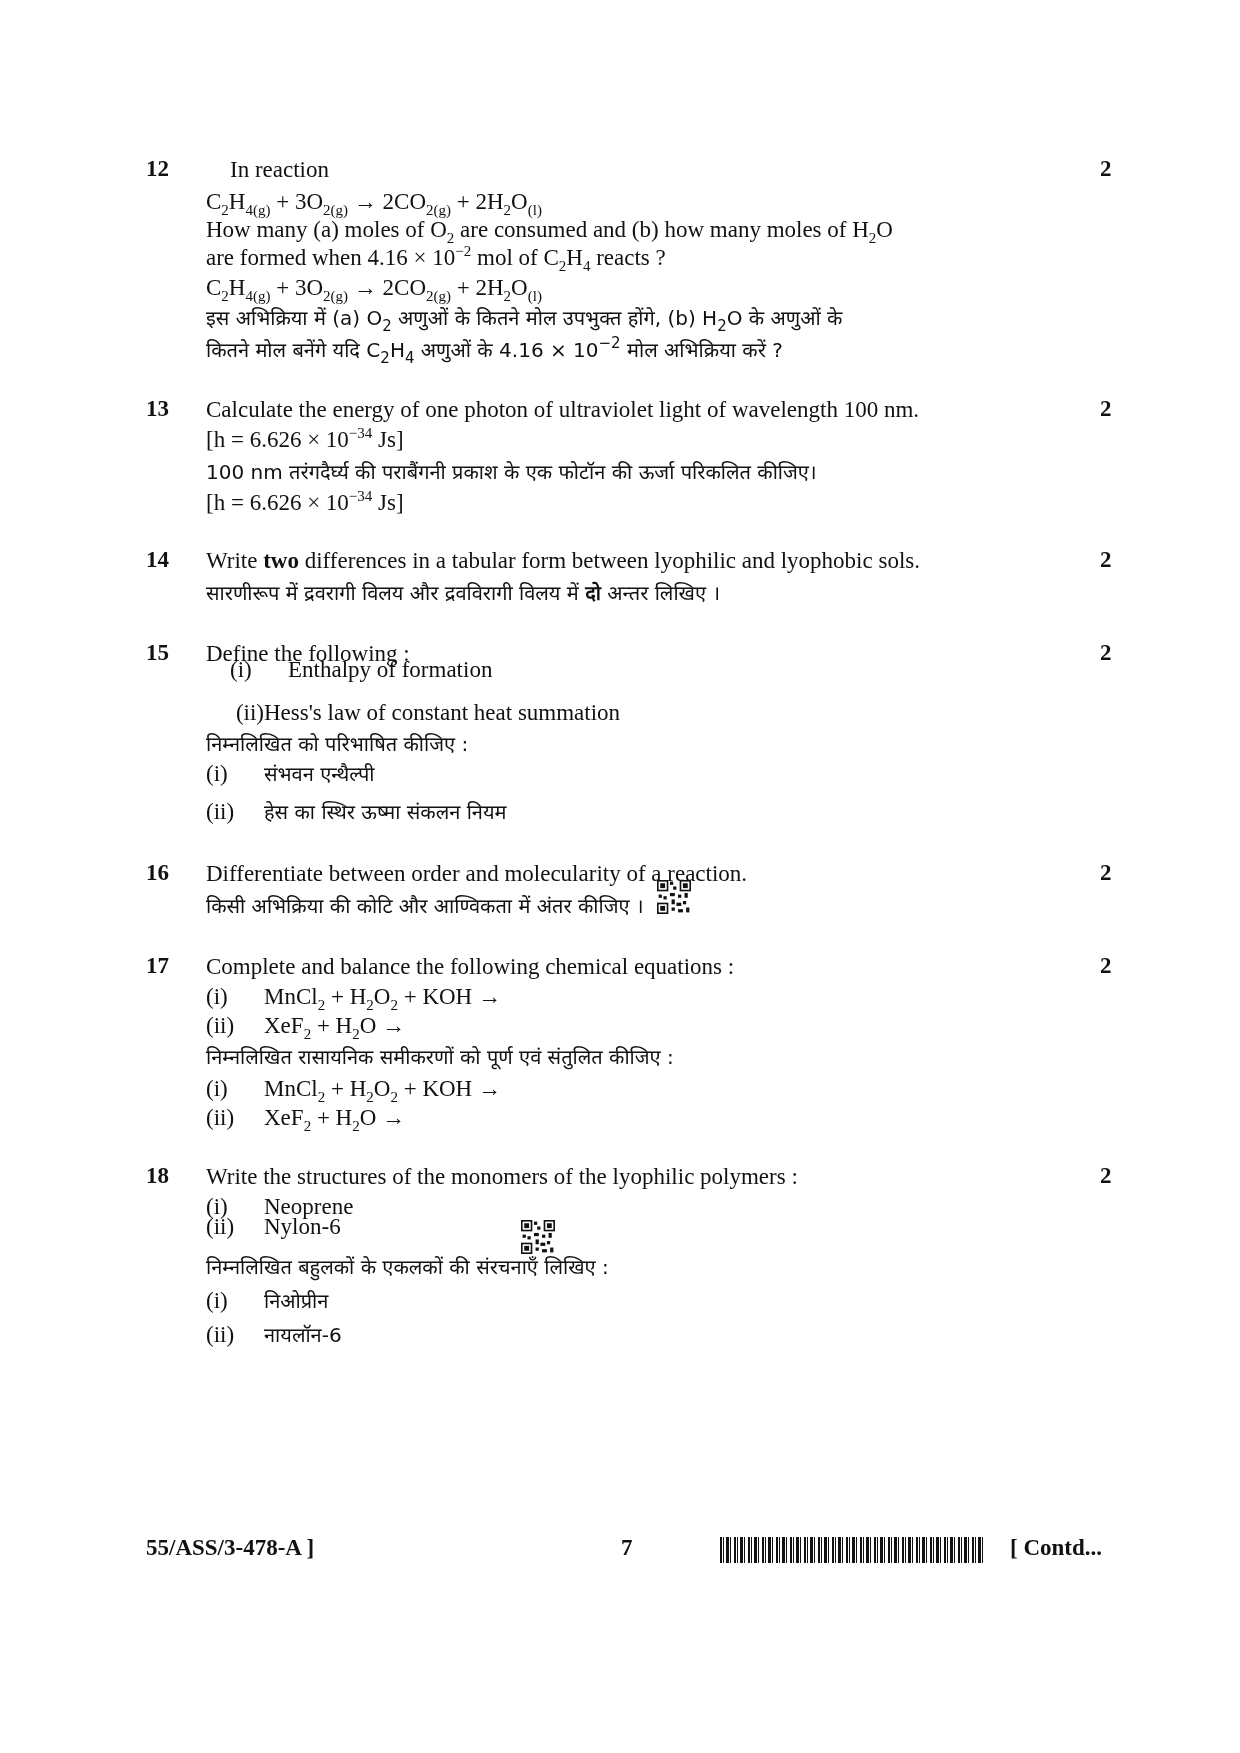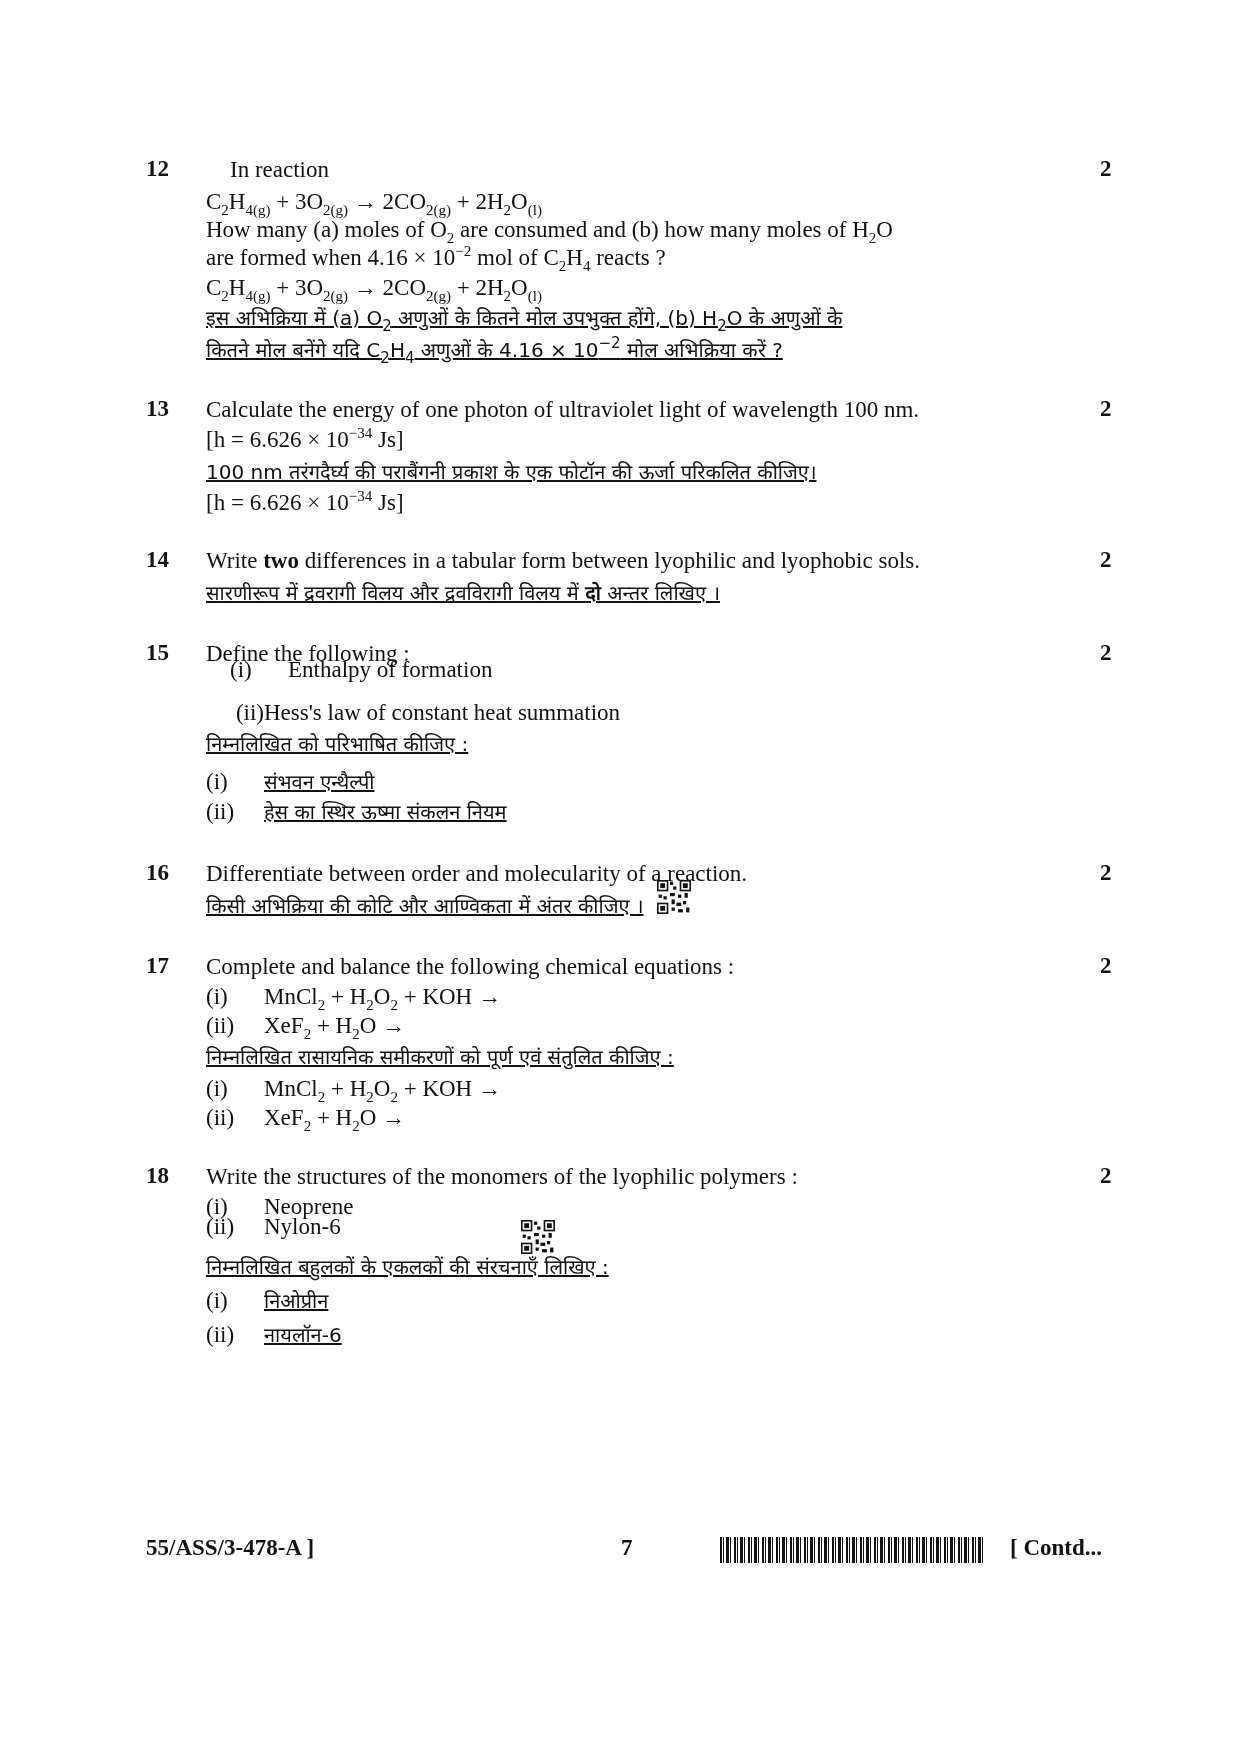--- a/index.html
+++ b/index.html
@@ -2,21 +2,21 @@
 <html><head>
 <meta charset="utf-8">
 <style>
   html, body { margin:0; padding:0; background:#ffffff; }
   body { width:1240px; height:1753px; position:relative; overflow:hidden;
          font-family:"Liberation Serif", "DejaVu Serif", serif; color:#111; }
   .q { position:absolute; left:0; width:1240px; }
   .qnum { position:absolute; left:146px; font-weight:bold; font-size:23px; }
   .marks { position:absolute; left:1100px; font-weight:bold; font-size:23px; }
   .line { position:absolute; left:206px; font-size:23px; white-space:nowrap; line-height:28px; }
-  .hi { font-family:"DejaVu Sans", sans-serif; font-size:20px;text-decoration:underline; }
+  .hi { font-family:"DejaVu Sans", sans-serif; font-size:20px; }
   .sub { font-size:15px; vertical-align:-6px; line-height:0; }
   .sup { font-size:15px; vertical-align:9px; line-height:0; }
   .lbl { display:inline-block; width:58px; }
   .qr { position:absolute; width:34px; height:34px; }
   .qr svg { width:100%; height:100%; display:block; }
   .footer { position:absolute; top:1535px; left:0; width:1240px; height:34px; }
   .code { position:absolute; left:146px; font-weight:bold; font-size:23px; }
   .pageno { position:absolute; left:621px; font-weight:bold; font-size:23px; }
   .contd { position:absolute; left:1010px; font-weight:bold; font-size:23px; }
   .barcode { position:absolute; left:720px; top:2px; width:265px; height:26px;
@@ -73,21 +73,21 @@
   </div>
 </div>
 
 <div class="q" style="top:640px;">
   <span class="qnum">15</span>
   <span class="marks">2</span>
   <div class="line" style="top:0px;">Define the following :</div>
   <div class="line" style="top:16px;margin-left:24px;"><span class="lbl">(i)</span><span>Enthalpy of formation</span></div>
   <div class="line" style="top:59px;text-align:right;"><span class="lbl">(ii)</span><span>Hess's law of constant heat summation</span></div>
   <div class="line hi" style="top:90px;">निम्नलिखित को परिभाषित कीजिए :</div>
-  <div class="line" style="top:128px;"><span class="lbl">(i)</span><span class="hi">संभवन एन्थैल्पी</span></div>
+  <div class="line" style="top:120px;"><span class="lbl">(i)</span><span class="hi">संभवन एन्थैल्पी</span></div>
   <div class="line" style="top:158px;"><span class="lbl">(ii)</span><span class="hi">हेस का स्थिर ऊष्मा संकलन नियम</span></div>
 </div>
 <div class="qr" style="left:657px; top:880px;">
   <svg viewBox="0 0 21 21">
       <rect width="21" height="21" fill="#fff"></rect>
       <g fill="#111">
     <rect x="0" y="0" width="7" height="7"></rect>
         <rect x="1" y="1" width="5" height="5" fill="#fff"></rect>
         <rect x="2" y="2" width="3" height="3"></rect>
     <rect x="14" y="0" width="7" height="7"></rect>

